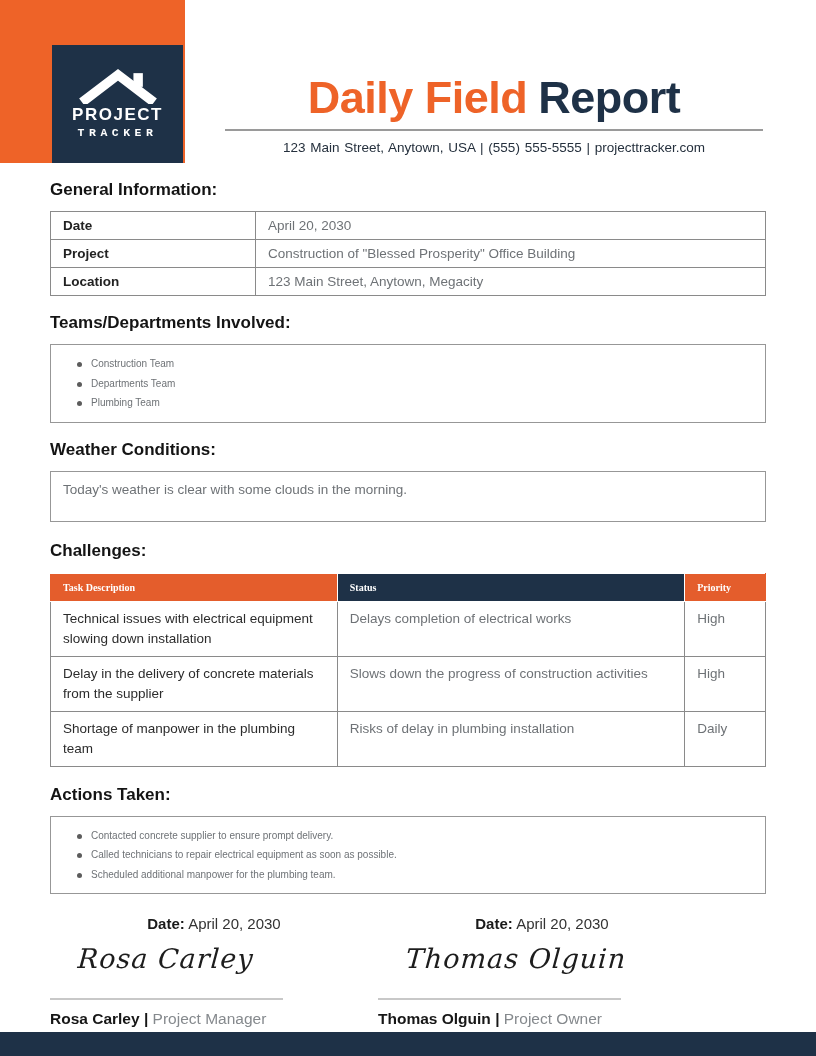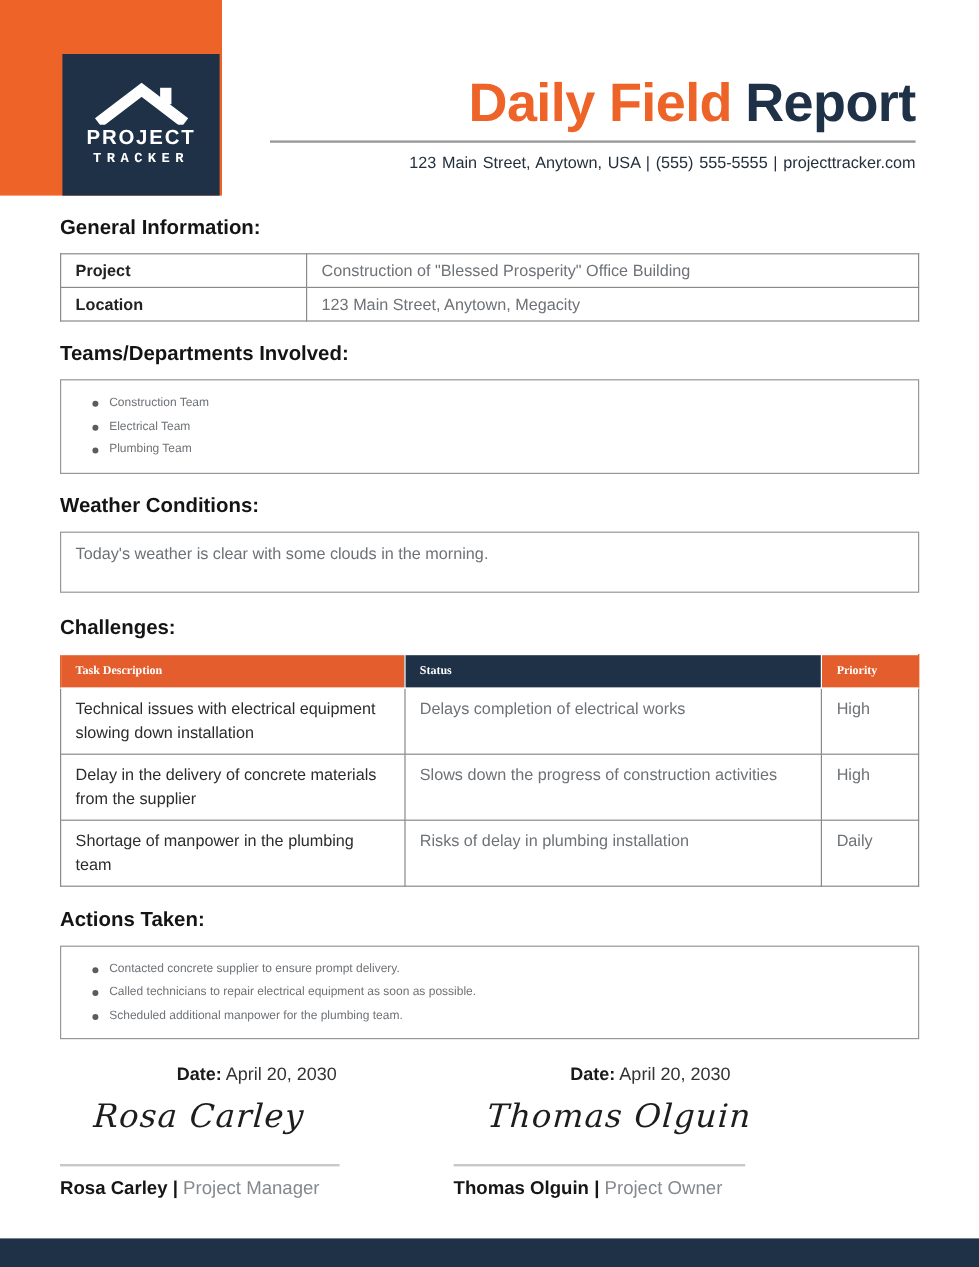--- a/index.html
+++ b/index.html
@@ -21,21 +21,21 @@
   
   .header{position:relative;height:163px;}
   .orange-block{position:absolute;left:0;top:0;width:185px;height:163px;background:var(--orange);}
   .logo-box{
     position:absolute;left:52px;top:45px;width:131px;height:118px;background:var(--navy);
     display:flex;flex-direction:column;align-items:center;justify-content:center;gap:2px;
   }
   .logo-roof{width:86px;height:36px;display:block;}
   .logo-line1{color:#fff;font-weight:bold;font-size:17px;letter-spacing:1.5px;line-height:1.1;}
   .logo-line2{color:#fff;font-weight:bold;font-size:11.5px;letter-spacing:4.5px;line-height:1.2;font-family:Liberation Mono, monospace;}
-  .title-area{position:absolute;left:225px;top:4px;width:538px;text-align:right;}
+  .title-area{position:absolute;left:225px;top:16px;width:538px;text-align:center;}
   .doc-title{font-size:45px;font-weight:bold;letter-spacing:-0.5px;padding-top:57px;line-height:1.1;}
   .title-orange{color:var(--orange);margin-right:11px;}
   .title-navy{color:var(--navy);}
   .title-rule{border:none;border-top:2px solid #9A9A9A;margin:6px 0 0 0;}
   .contact-line{margin-top:9px;font-size:13.5px;color:#25303d;word-spacing:1px;}
   
   .content{padding:0 50px;}
   .section-heading{font-size:17px;font-weight:bold;color:var(--heading);}
   .h-gi{margin-top:17px;}
   .h-teams{margin-top:17px;}
@@ -109,35 +109,39 @@
     <div class="contact-line">123 Main Street, Anytown, USA | (555) 555-5555 | projecttracker.com</div>
   </div>
 </div>
 
 <div class="content">
 
   <div class="section-heading h-gi">General Information:</div>
   <table class="gi-table">
     <tbody>
       <tr>
+        <td class="gi-label">Date</td>
+        <td class="gi-value">April 20, 2030</td>
+      </tr>
+      <tr>
         <td class="gi-label">Project</td>
         <td class="gi-value">Construction of "Blessed Prosperity" Office Building</td>
       </tr>
       <tr>
         <td class="gi-label">Location</td>
         <td class="gi-value">123 Main Street, Anytown, Megacity</td>
       </tr>
     </tbody>
   </table>
 
   <div class="section-heading h-teams">Teams/Departments Involved:</div>
   <div class="box">
     <ul>
       <li>Construction Team</li>
-      <li>Electrical Team</li>
+      <li>Departments Team</li>
       <li>Plumbing Team</li>
     </ul>
   </div>
 
   <div class="section-heading h-weather">Weather Conditions:</div>
   <div class="box weather-box">Today's weather is clear with some clouds in the morning.</div>
 
   <div class="section-heading h-challenges">Challenges:</div>
   <table class="ch-table">
     <thead>

